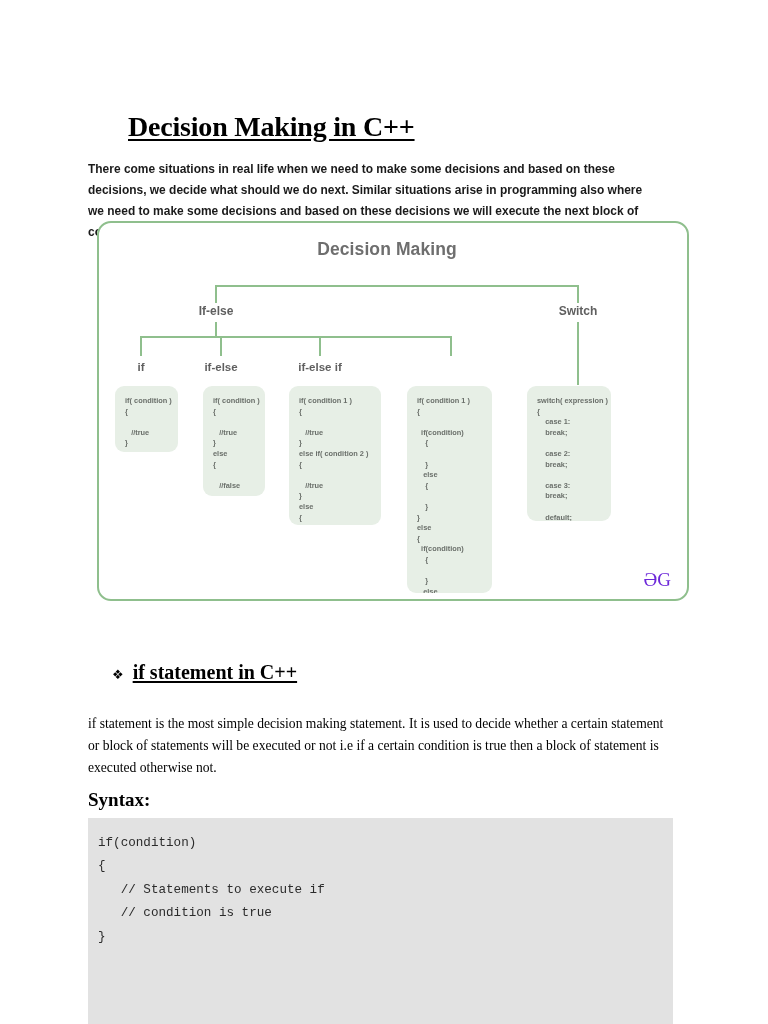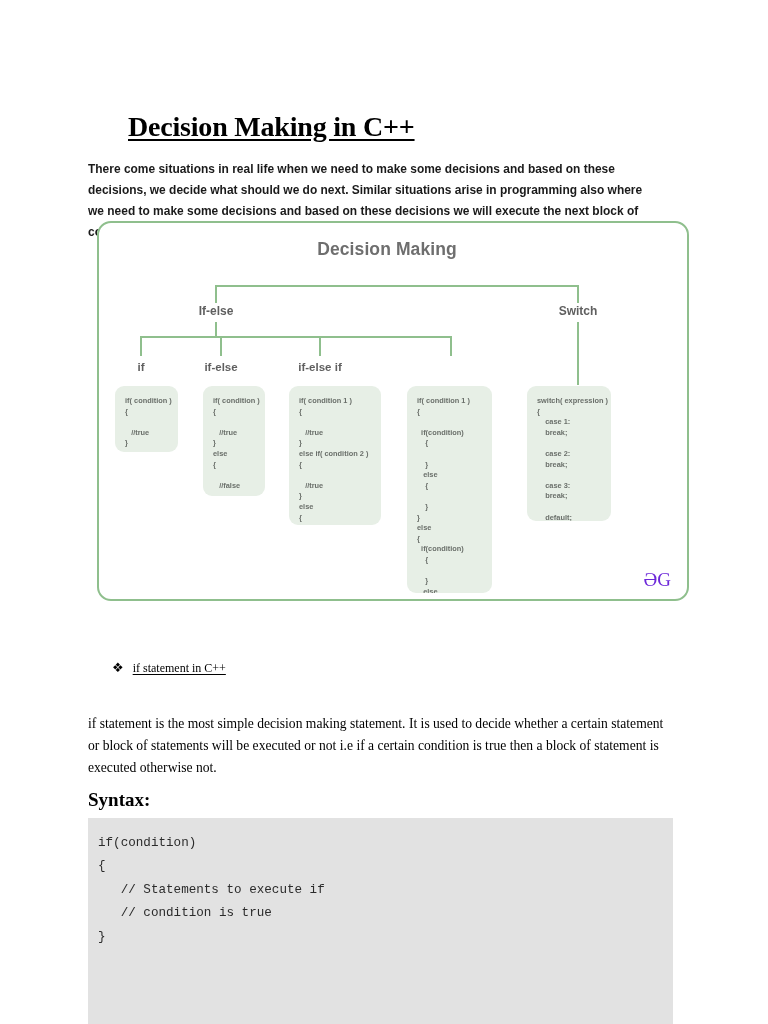--- a/index.html
+++ b/index.html
@@ -134,22 +134,22 @@
     align-items: baseline;
     gap: 9px;
     font-family: "Liberation Serif", "DejaVu Serif", serif;
   }
   .sub-bullet {
     font-size: 13px;
     color: #000;
     line-height: 1;
   }
   .sub-text {
-    font-size: 12px;
-    font-weight: normal;
+    font-size: 20px;
+    font-weight: bold;
     text-decoration: underline;
     text-underline-offset: 2px;
     color: #000;
     white-space: nowrap;
   }
 
   
   .body-para {
     position: absolute;
     left: 88px;

